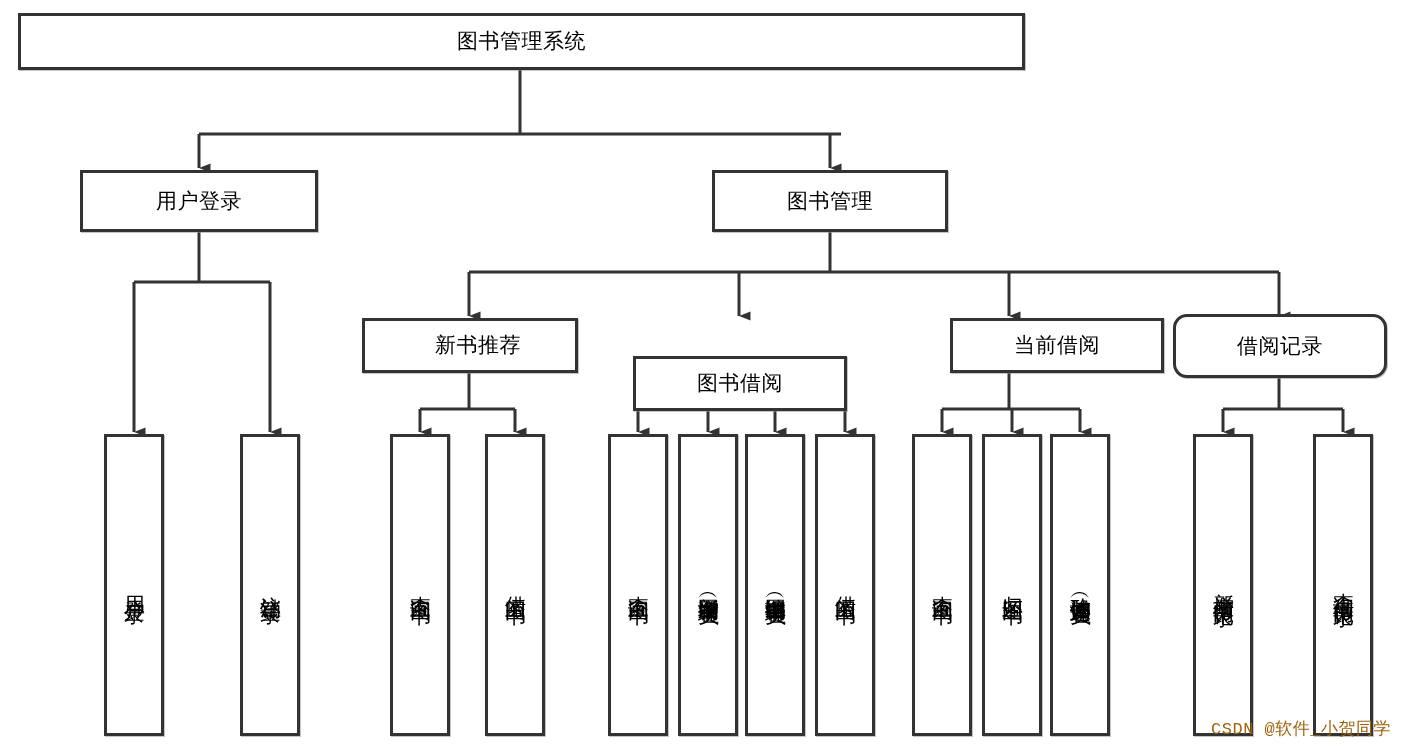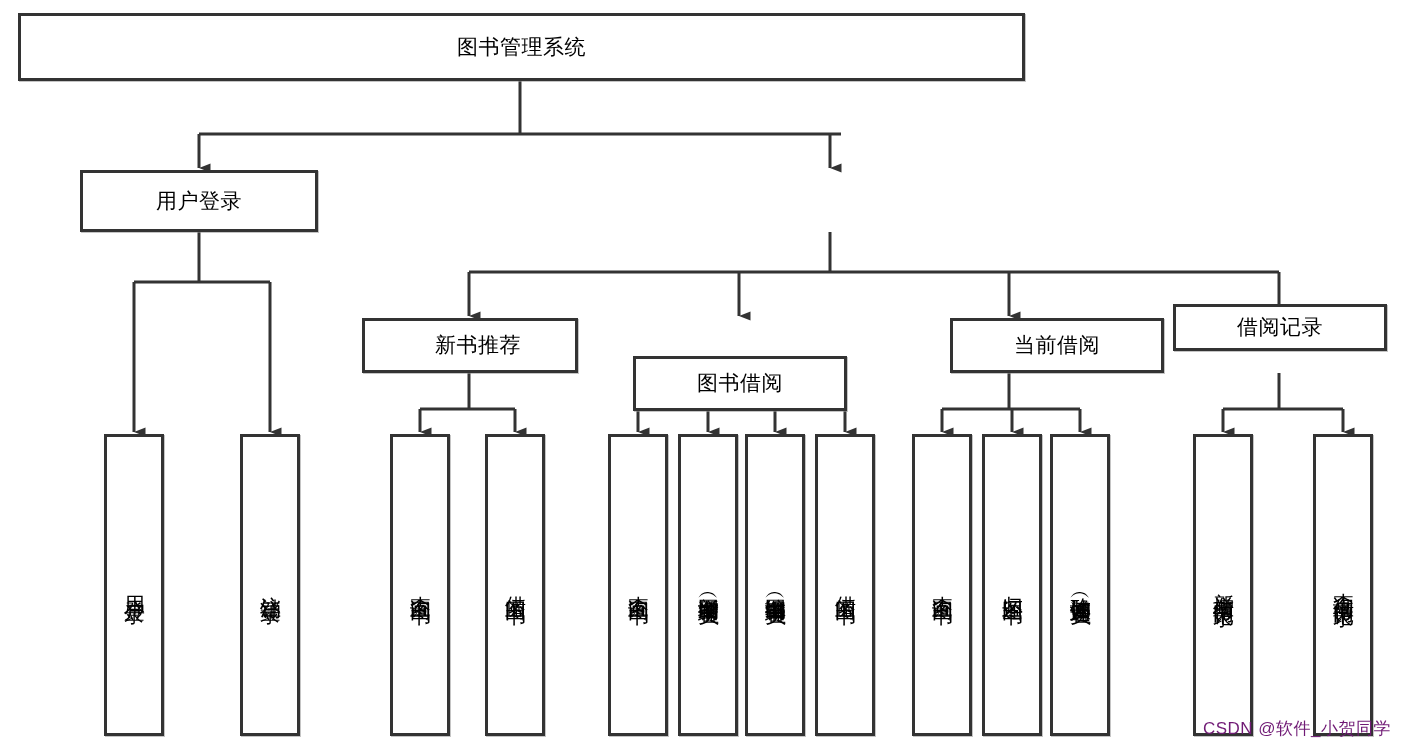--- a/index.html
+++ b/index.html
@@ -66,25 +66,25 @@
   }
   .node.vert.tall .label {
     max-height: 288px;
     letter-spacing: 1px;
   }
   #watermark {
     position: absolute;
     right: 14px;
     bottom: 7px;
     font-size: 17px;
-    color: #701a75;
+    color: #a16207;
     letter-spacing: 0.5px;
     z-index: 6;
     white-space: nowrap;
-    font-family: Liberation Sans, sans-serif;
+    font-family: Liberation Mono, monospace;
   }
 </style>
 </head>
 <body>
 
 <div id="canvas">
 
   <svg id="edges" viewBox="0 0 1405 747" width="1405" height="747" xmlns="http://www.w3.org/2000/svg">
     <defs>
       <marker id="arrow" viewBox="0 0 10 12" refX="5" refY="11.5" markerWidth="10" markerHeight="12" orient="auto-start-reverse" markerUnits="userSpaceOnUse">
@@ -128,42 +128,45 @@
       <path d="M 1012 409 L 1012 432" marker-end="url(#arrow)"></path>
       <path d="M 1080 409 L 1080 432" marker-end="url(#arrow)"></path>
 
       <path d="M 1279 373 L 1279 409"></path>
       <path d="M 1223 409 L 1343 409"></path>
       <path d="M 1223 409 L 1223 432" marker-end="url(#arrow)"></path>
       <path d="M 1343 409 L 1343 432" marker-end="url(#arrow)"></path>
     </g>
   </svg>
 
-  <div class="node horiz root" style="left:18px; top:13px; width:1007px; height:68px;">
+  <div class="node horiz root" style="left:18px; top:13px; width:1007px; height:57px;">
     <span class="label">图书管理系统</span>
   </div>
 
   <div class="node horiz" style="left:80px; top:170px; width:238px; height:62px;">
     <span class="label">用户登录</span>
   </div>
 
+  <div class="node horiz" style="left:712px; top:170px; width:236px; height:62px;">
+    <span class="label">图书管理</span>
+  </div>
 
   <div class="node horiz" style="left:362px; top:318px; width:216px; height:55px;padding-left:16px;">
     <span class="label">新书推荐</span>
   </div>
 
   <div class="node horiz" style="left:633px; top:318px; width:214px; height:55px;margin-top:38px;">
     <span class="label">图书借阅</span>
   </div>
 
   <div class="node horiz" style="left:950px; top:318px; width:214px; height:55px;">
     <span class="label">当前借阅</span>
   </div>
 
-  <div class="node horiz" style="left:1173px; top:304px; width:214px; height:47px;">
+  <div class="node horiz" style="left:1173px; top:314px; width:214px; height:64px;border-radius:14px;">
     <span class="label">借阅记录</span>
   </div>
 
   <div class="node vert" style="left:104px; top:434px; width:60px; height:302px;">
     <span class="label">用户登录</span>
   </div>
 
   <div class="node vert" style="left:240px; top:434px; width:60px; height:302px;">
     <span class="label">注销登录</span>
   </div>

